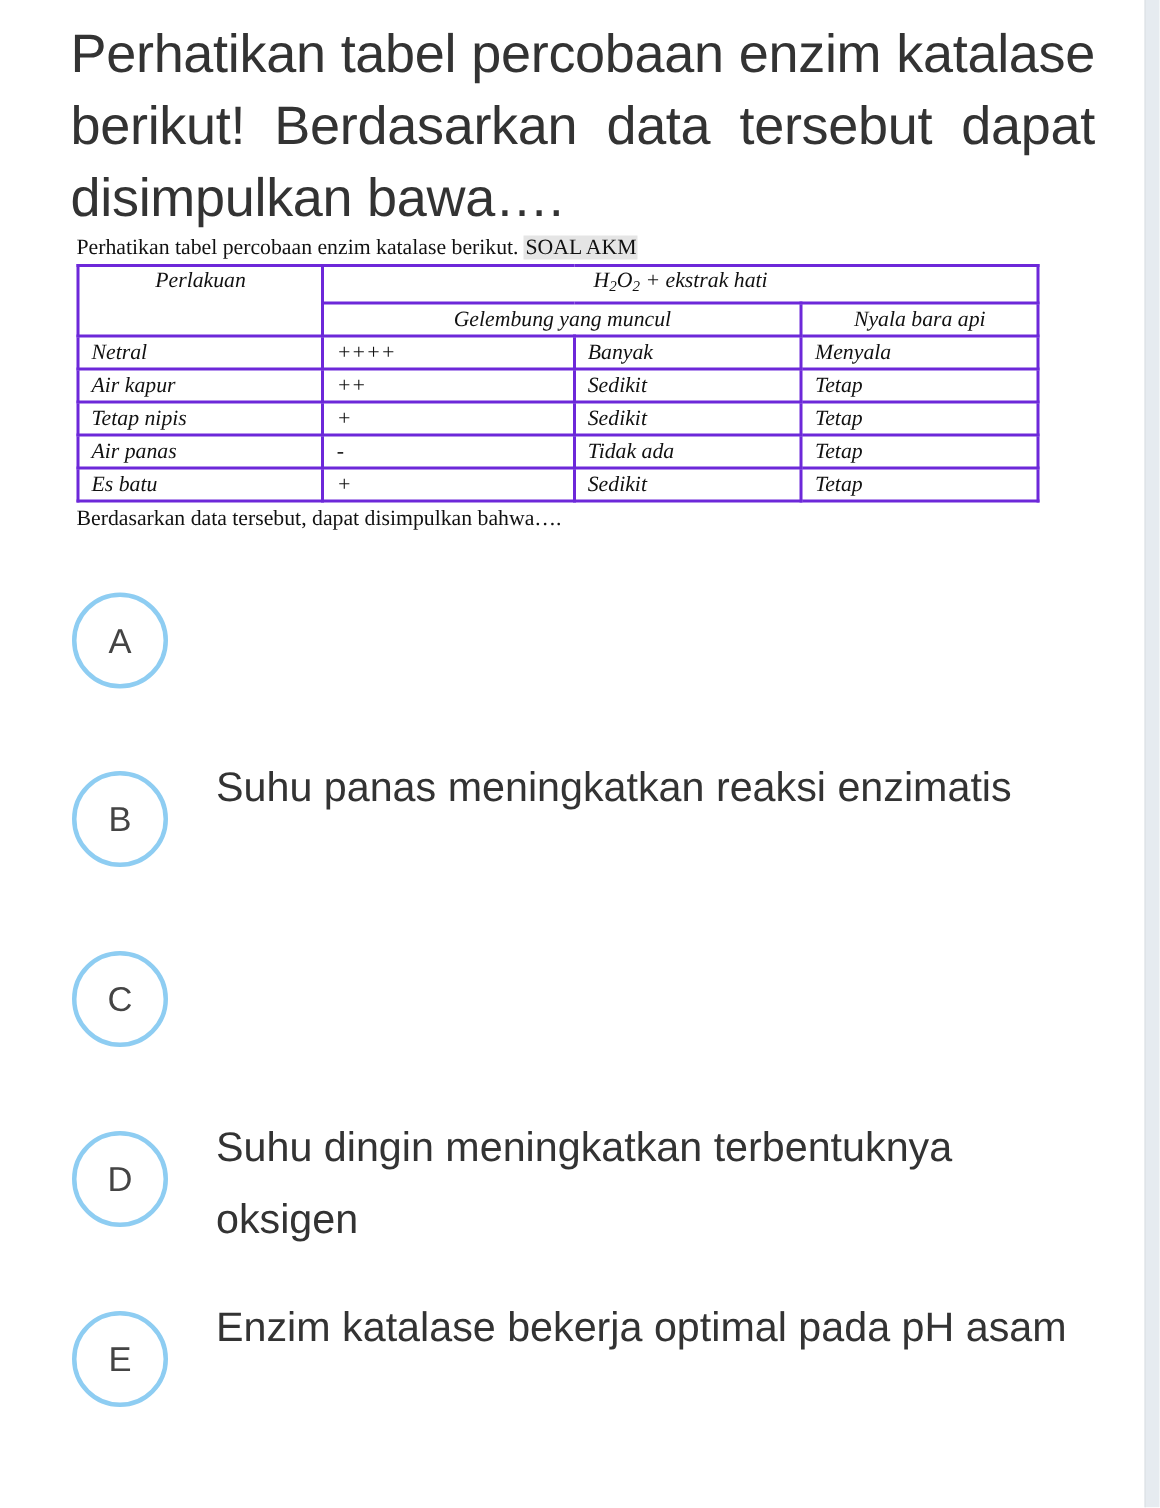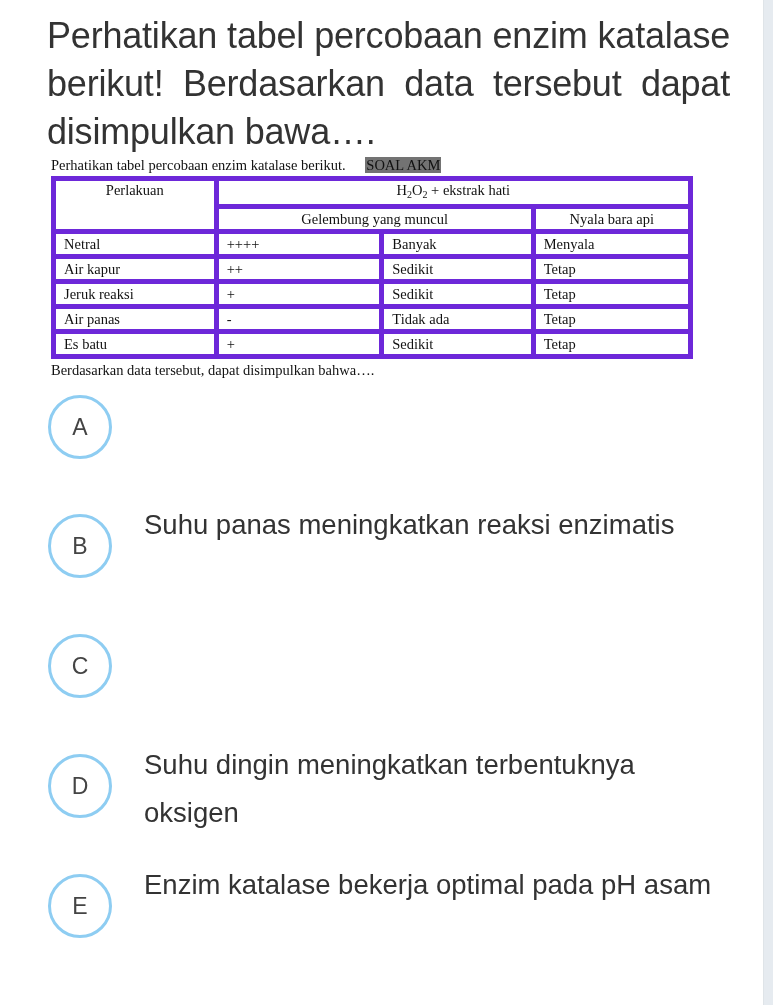--- a/index.html
+++ b/index.html
@@ -17,29 +17,30 @@
     position: absolute; left: 47px; top: 12px; width: 683px;
     font-size: 36px; line-height: 48px; text-align: justify;
     text-align-last: left; color: #333;
     letter-spacing: -0.2px;
   }
   .figure {
     position: absolute; left: 48px; top: 155px; width: 645px;
     font-family: "Liberation Serif", serif; color: #111;
   }
   .fig-caption { font-size: 14.5px; line-height: 20px; height: 21px; white-space: nowrap; margin-left: 3px; }
-  .highlight { background: #737373; color: #111; padding: 0 1px; margin-left: 16px; }
+  .highlight { background: #e5e5e5; color: #111; padding: 0 1px; }
   table.exp {
     border-collapse: collapse; margin-left: 3px;
     font-size: 14.5px;
   }
   table.exp td {
-    border: 5px solid #6d28d9;
+    border: 2px solid #6d28d9;
     padding: 0 0 0 8px; height: 20px; line-height: 18px; vertical-align: middle;
     white-space: nowrap;
+    font-style: italic;
   }
   table.exp td.center { text-align: center; padding: 0; }
   table.exp td.top { vertical-align: top; }
   .c1 { width: 154px; } .c2 { width: 158px; } .c3 { width: 142px; } .c4 { width: 148px; }
   .sub { font-size: 10px; vertical-align: -3px; }
   .fig-foot { font-size: 14.5px; line-height: 20px; margin-top: 1px; margin-left: 3px; white-space: nowrap; }
 
   .option {
     position: absolute; left: 48px; width: 700px; height: 110px;
   }
@@ -80,21 +81,21 @@
       <td class="c3">Banyak</td>
       <td class="c4">Menyala</td>
     </tr>
     <tr>
       <td class="c1">Air kapur</td>
       <td class="c2">++</td>
       <td class="c3">Sedikit</td>
       <td class="c4">Tetap</td>
     </tr>
     <tr>
-      <td class="c1">Jeruk reaksi</td>
+      <td class="c1">Tetap nipis</td>
       <td class="c2">+</td>
       <td class="c3">Sedikit</td>
       <td class="c4">Tetap</td>
     </tr>
     <tr>
       <td class="c1">Air panas</td>
       <td class="c2">-</td>
       <td class="c3">Tidak ada</td>
       <td class="c4">Tetap</td>
     </tr>

